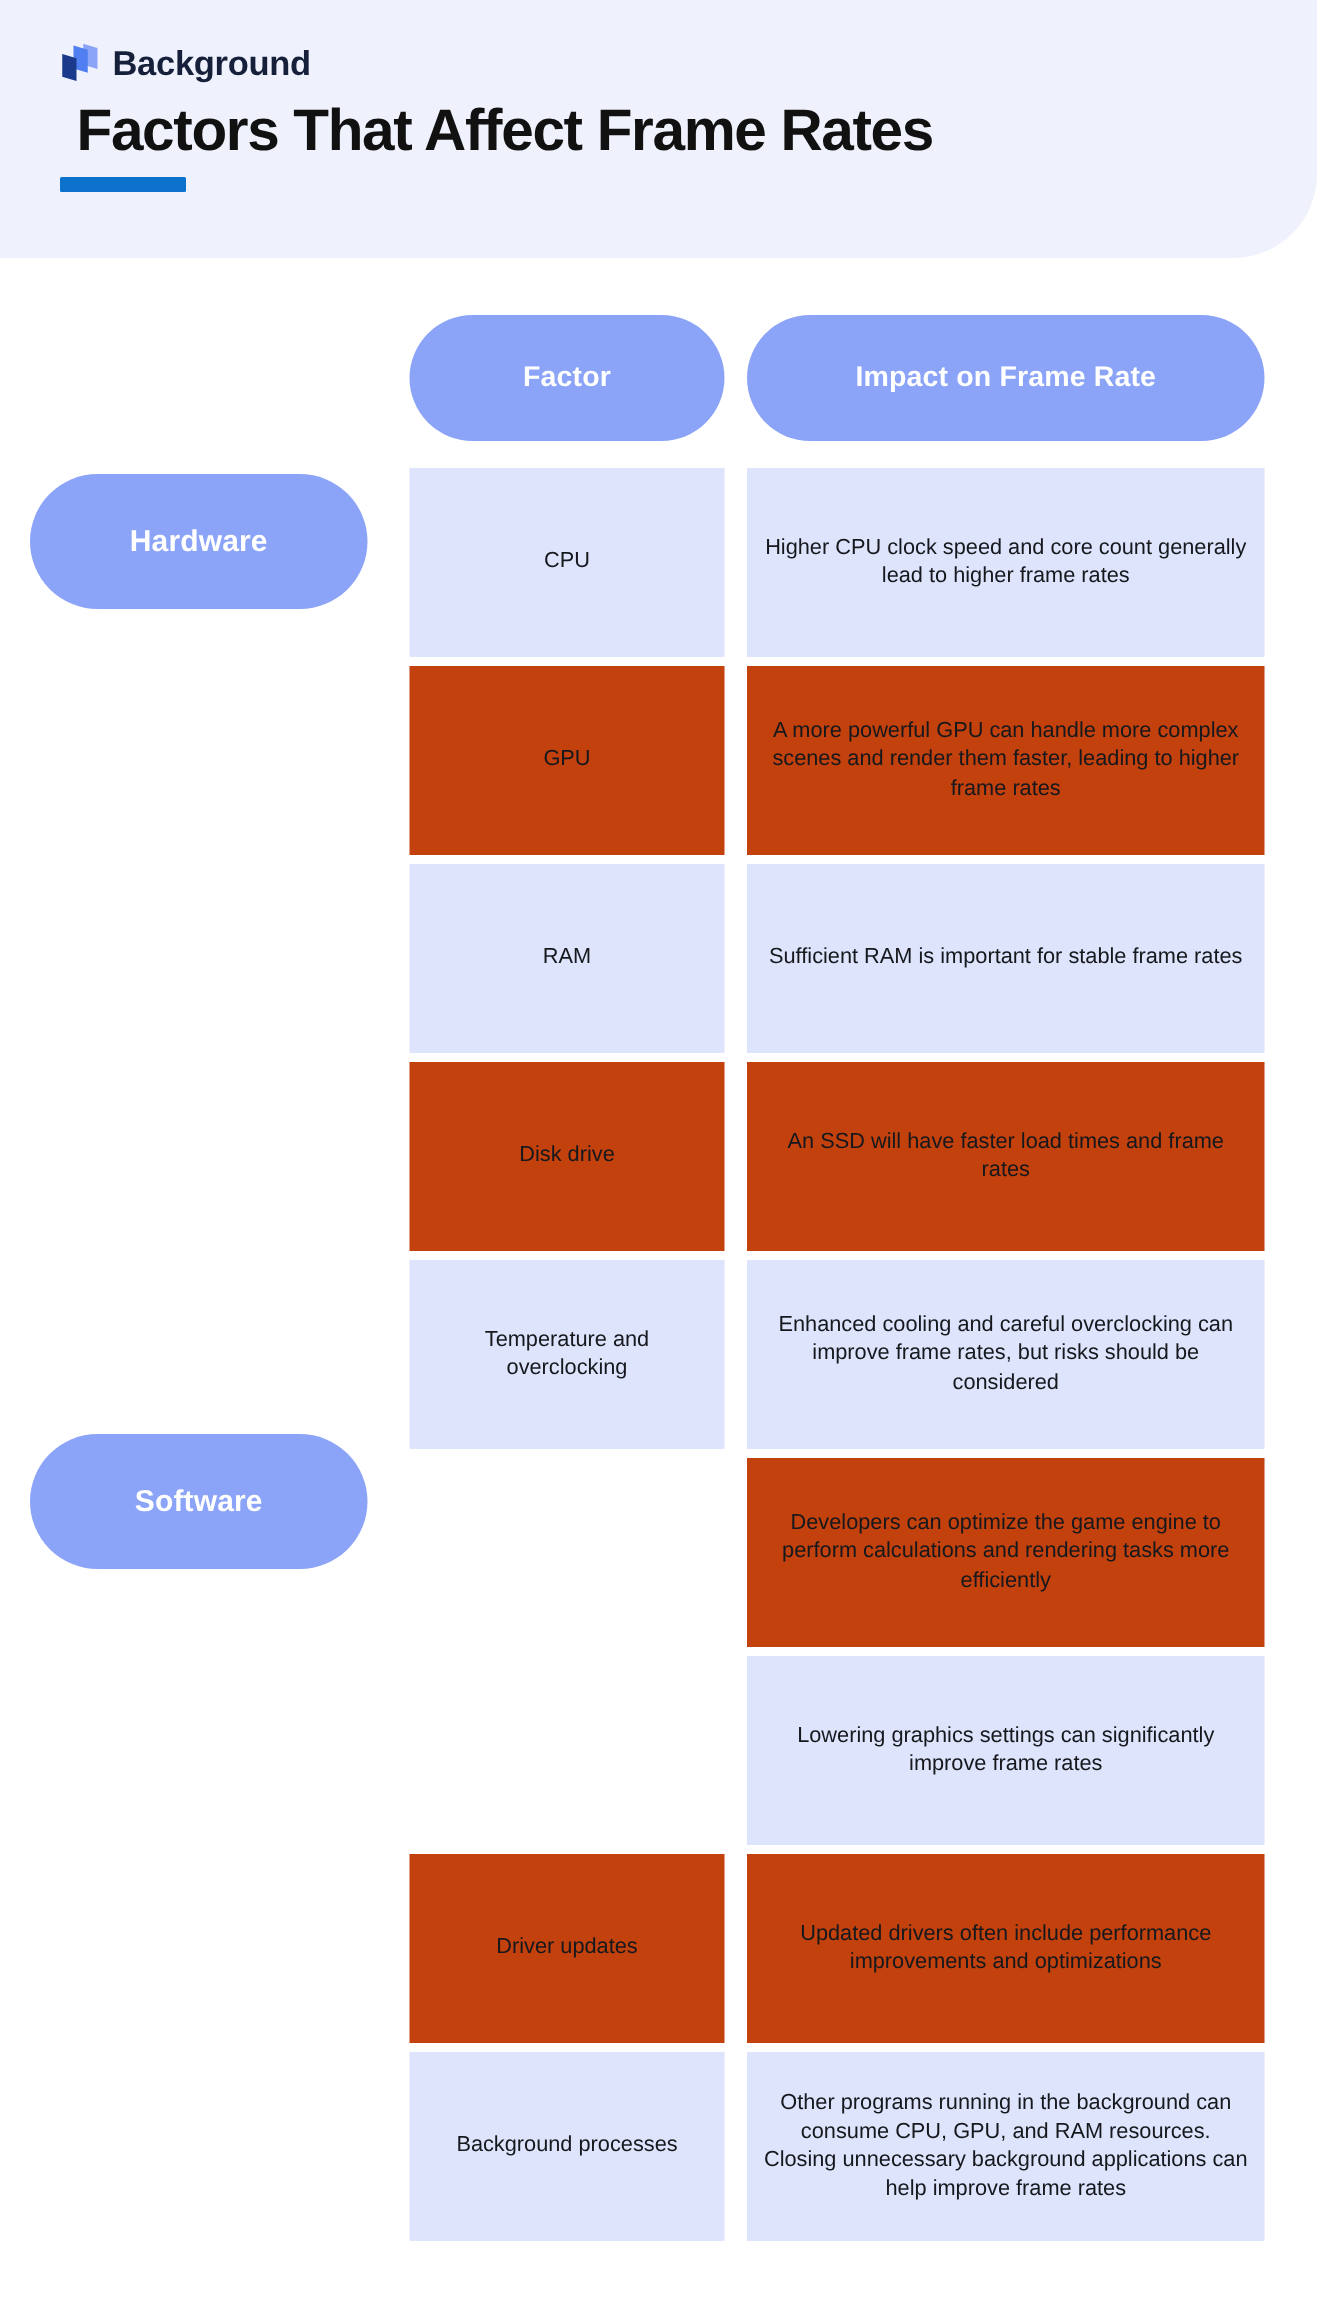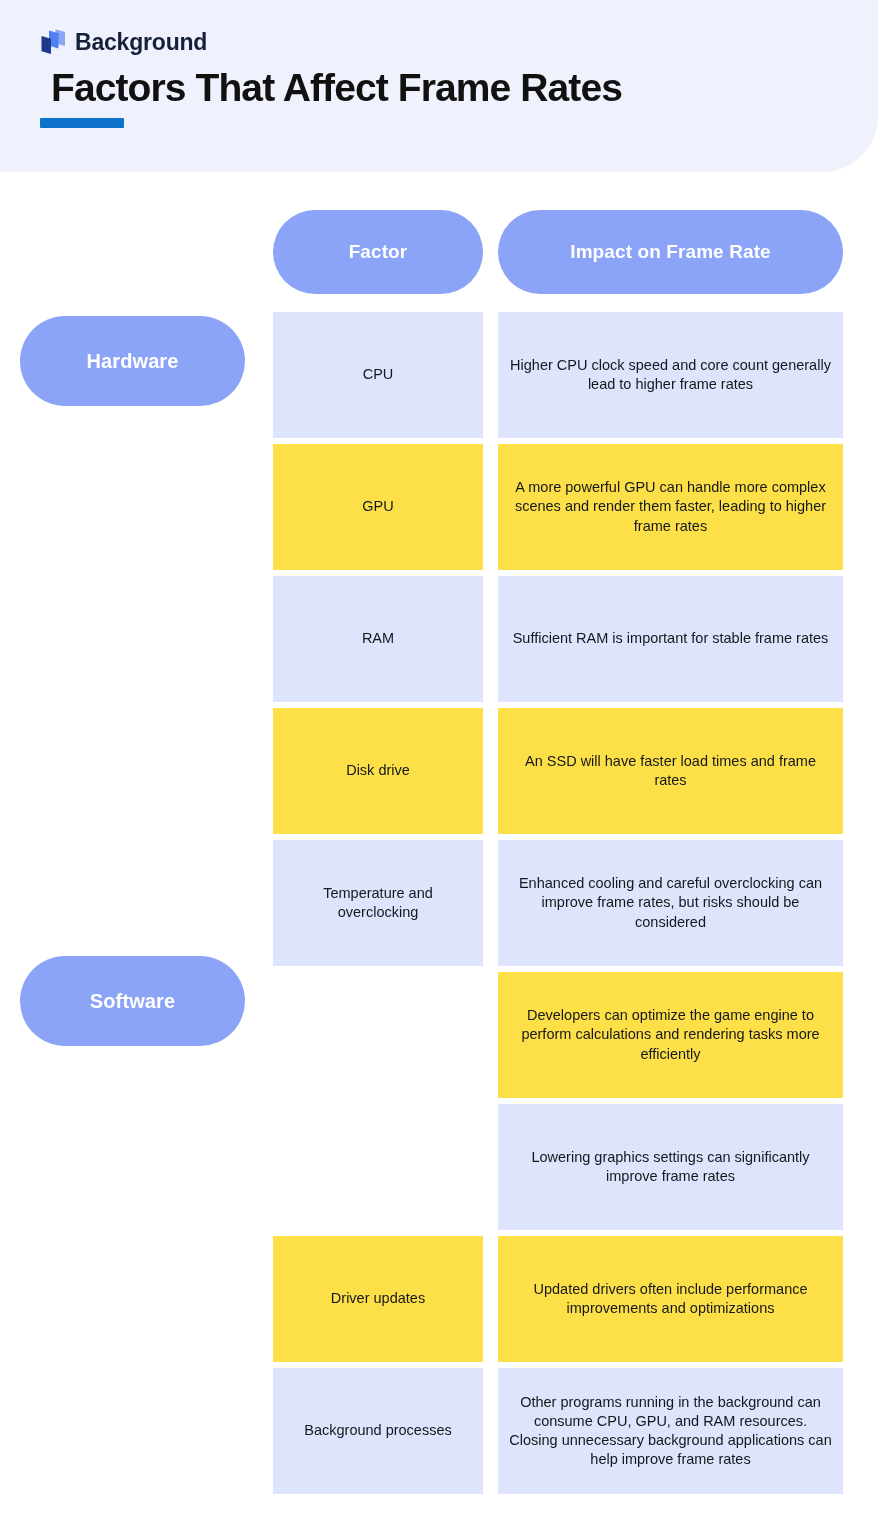--- a/index.html
+++ b/index.html
@@ -130,21 +130,21 @@
     text-align: center;
     color: #16181d;
     font-size: 14.5px;
     line-height: 1.32;
     padding: 0 10px;
     box-sizing: border-box;
   }
   .cell.factor { left: 273px; width: 210px; }
   .cell.impact { left: 498px; width: 345px; }
   .row.shade-a .cell { background: #dde4fb; }
-  .row.shade-b .cell { background: #fde047; }
+  .row.shade-b .cell { background: #c2410c; }
 </style>
 </head>
 <body>
 
 <div class="header">
   <div class="brand">
     <span class="brand-mark">
       <svg viewBox="0 0 26 28" width="26" height="28" xmlns="http://www.w3.org/2000/svg">
         <path d="M15.5 1.2 L25 4.0 L25 18.0 L15.5 15.2 Z" fill="#8ba4f7"></path>
         <path d="M9.0 2.4 L18.5 5.2 L18.5 20.5 L9.0 17.7 Z" fill="#4f7ff0"></path>

